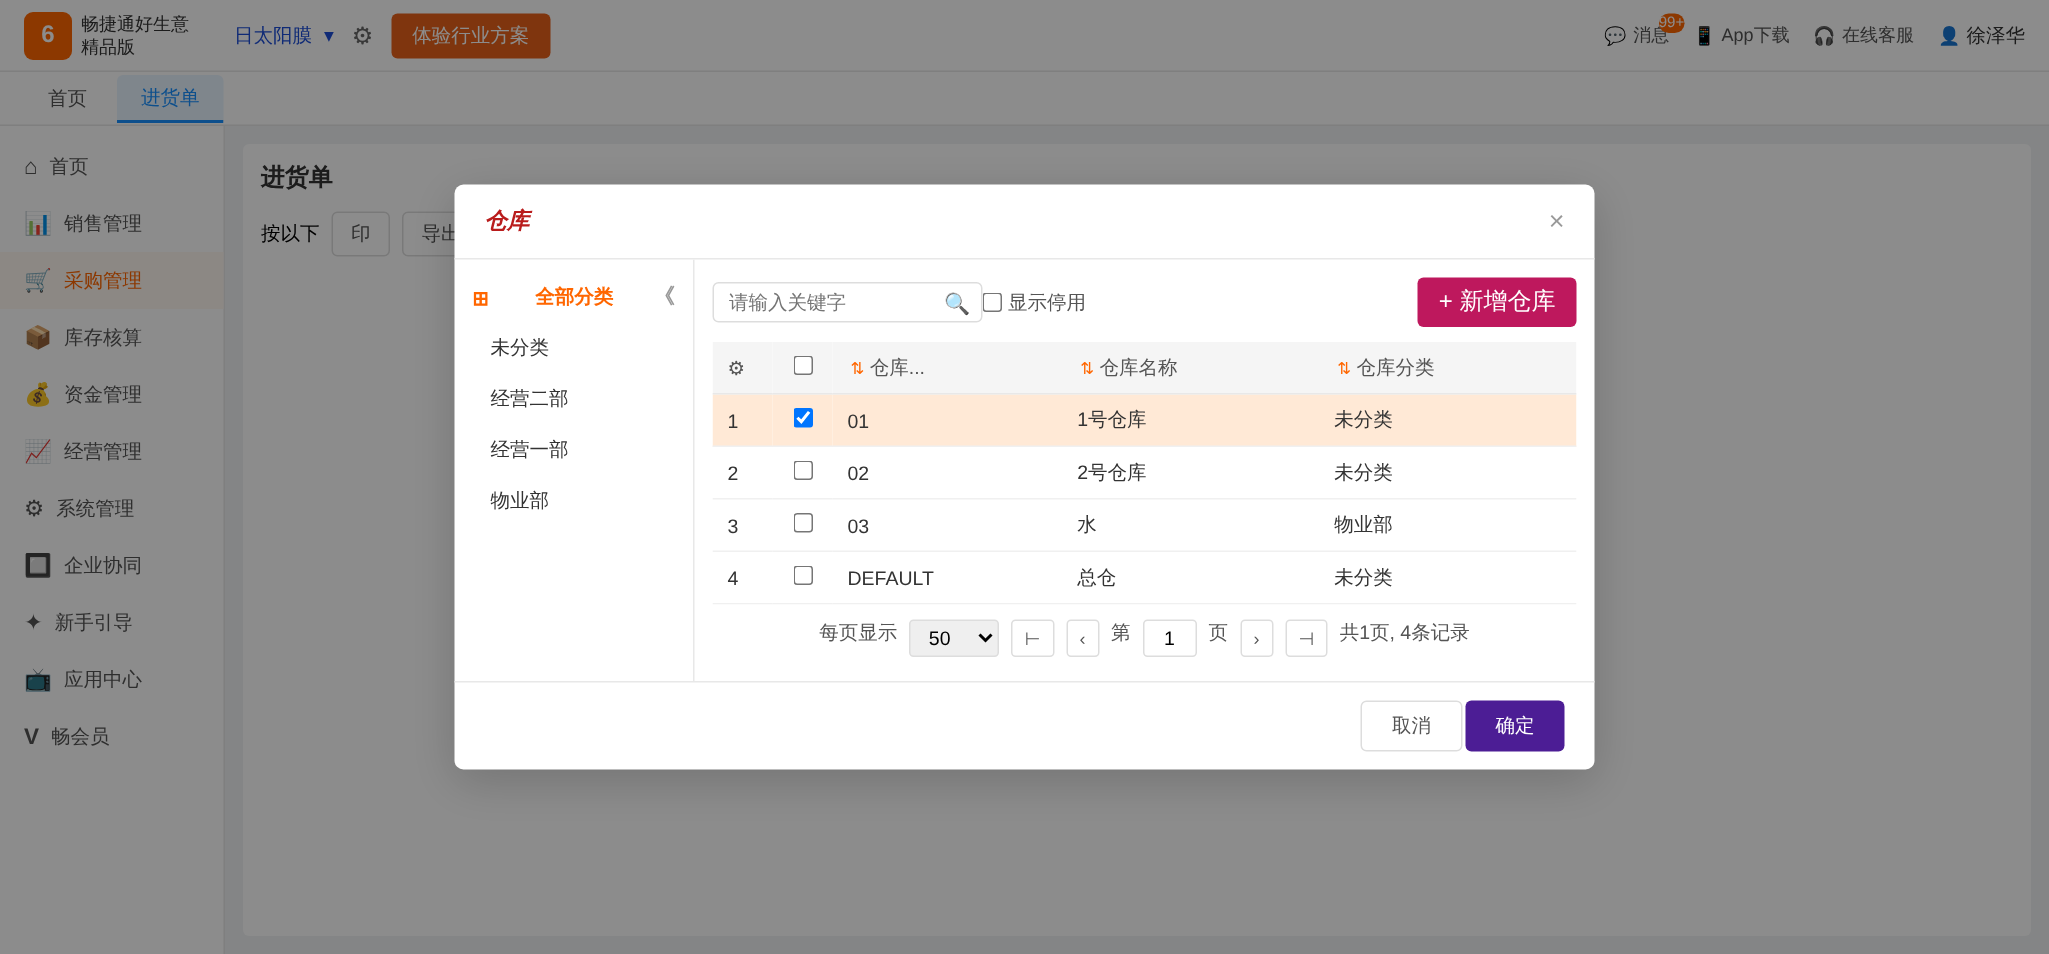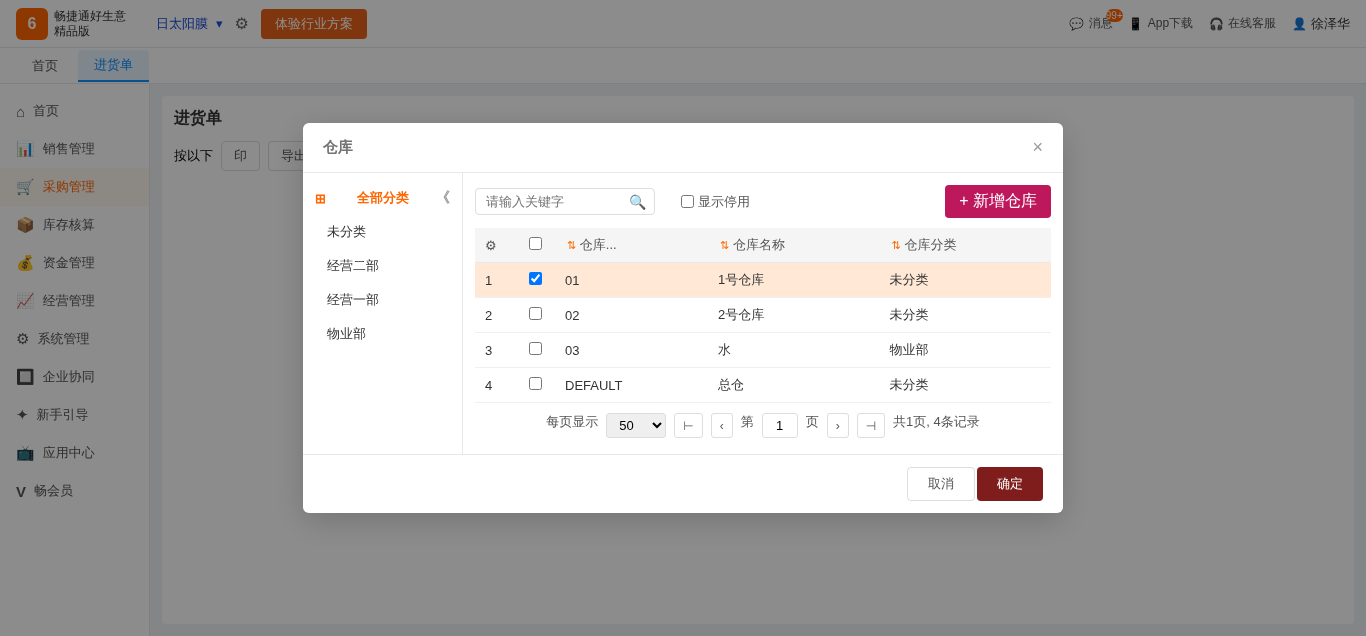--- a/index.html
+++ b/index.html
@@ -150,21 +150,21 @@
       max-height: 560px;
       display: flex;
       flex-direction: column;
       box-shadow: 0 8px 32px rgba(0,0,0,0.18);
     }
     .modal-header {
       display: flex; align-items: center; justify-content: space-between;
       padding: 14px 20px;
       border-bottom: 1px solid #e8e8e8;
     }
-    .modal-title { font-size: 15px; font-weight: bold; color: #737373; }
+    .modal-title { font-size: 15px; font-weight: bold; color: #b91c1c; font-style: italic; }
     .modal-close { font-size: 18px; color: #999; cursor: pointer; }
     .modal-body {
       display: flex;
       flex: 1;
       overflow: hidden;
     }
 
     
     .category-panel {
       width: 160px;
@@ -191,21 +191,21 @@
       display: flex;
       flex-direction: column;
       padding: 12px;
       overflow: hidden;
     }
     .toolbar {
       display: flex; align-items: center; justify-content: space-between;
       margin-bottom: 10px;
     }
     .search-box {
-      display: flex; align-items: center; gap: 26px;
+      display: flex; align-items: center; gap: 0;
     }
     .search-input-wrap {
       position: relative;
       display: flex; align-items: center;
     }
     .search-input {
       border: 1px solid #ddd;
       border-radius: 4px;
       padding: 5px 30px 5px 10px;
       font-size: 13px;
@@ -302,21 +302,21 @@
     .cancel-btn {
       border: 1px solid #ddd;
       background: #fff;
       padding: 7px 20px;
       border-radius: 4px;
       cursor: pointer;
       font-size: 13px;
       color: #555;
     }
     .confirm-btn {
-      background: #7f1d1d;
+      background: #4c1d95;
       color: #fff;
       border: none;
       padding: 7px 20px;
       border-radius: 4px;
       cursor: pointer;
       font-size: 13px;
     }
 
     
     .content-bg {

